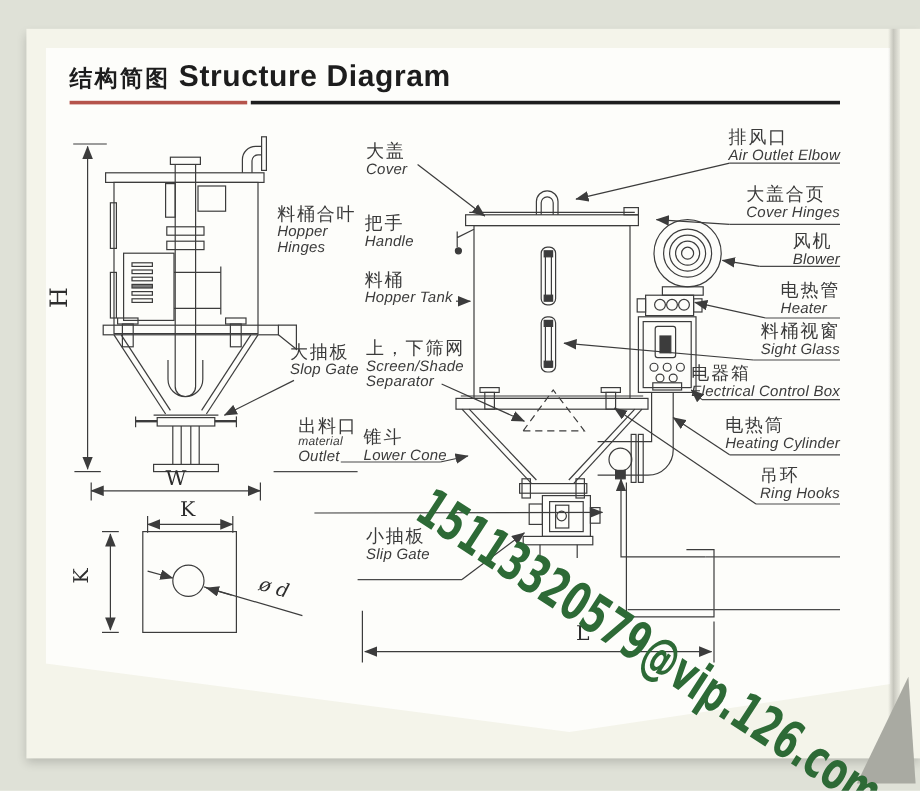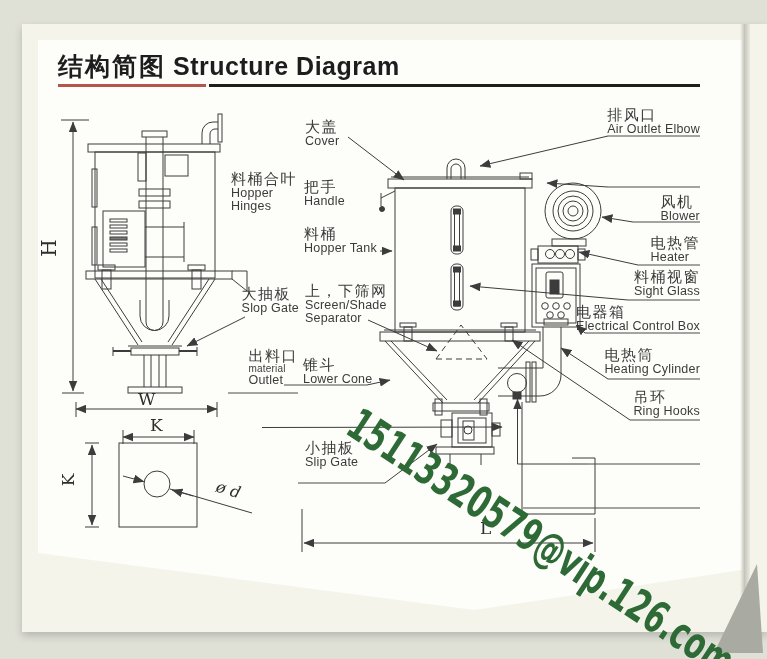--- a/index.html
+++ b/index.html
@@ -4,29 +4,29 @@
 <style>
   html,body{margin:0;padding:0;}
   body{width:767px;height:659px;overflow:hidden;background:#dfe1d7;font-family:"Liberation Sans",sans-serif;}
   #stage{position:relative;width:767px;height:659px;}
   #sheet{position:absolute;left:22px;top:24px;width:745px;height:608px;background:#f4f4ea;box-shadow:0 4px 8px rgba(0,0,0,.18);}
   #paper{position:absolute;left:38px;top:40px;width:704px;height:570px;background:#fdfdfa;
          clip-path:polygon(0 0,100% 0,100% 93%,62% 100%,0 90%);}
   #fold{position:absolute;left:740px;top:24px;width:10px;height:608px;
         background:linear-gradient(90deg,rgba(0,0,0,0) 0%,rgba(60,60,55,.25) 45%,rgba(0,0,0,.04) 100%);}
   #title{position:absolute;left:58px;top:50px;white-space:nowrap;}
-  #title .t-zh{font-weight:bold;font-size:25px;color:#1d1d1d;letter-spacing:2px;}
+  #title .t-zh{font-weight:bold;font-size:19px;color:#1d1d1d;letter-spacing:2px;}
   #title .t-en{font-weight:bold;font-size:25px;color:#1d1d1d;letter-spacing:.5px;margin-left:7px;}
   .ul{position:absolute;height:3px;}
   #ul-red{left:58px;top:84px;width:148px;background:#b5544b;}
   #ul-black{left:209px;top:84px;width:491px;background:#1e1e1e;}
   svg{position:absolute;left:0;top:0;}
   .lbl{position:absolute;color:#3b3b3b;line-height:1.05;}
   .lbl .zh{display:block;font-size:15px;letter-spacing:1.5px;}
-  .lbl .en{display:block;font-size:12.5px;letter-spacing:.2px;}
+  .lbl .en{display:block;font-size:12.5px;letter-spacing:.2px;font-style:italic;}
   .ra{}
   .dim{position:absolute;font-family:"DejaVu Serif",serif;font-size:17px;color:#2d2d2d;}
   .rot{transform:rotate(-90deg);transform-origin:center;}
   #wm{position:absolute;left:366px;top:398px;font-family:"DejaVu Sans",sans-serif;font-weight:bold;
       font-size:44px;color:#2d6a36;white-space:nowrap;transform:rotate(33deg) scaleX(.66);
       transform-origin:0 0;z-index:5;}
 </style>
 </head>
 <body>
 
@@ -286,20 +286,24 @@
   </div>
   <div class="lbl" style="left:305px;top:400px;margin-top:40px;">
     <span class="zh">小抽板</span>
     <span class="en">Slip Gate</span>
   </div>
 
   <div class="lbl ra" style="right:67px;top:107px;">
     <span class="zh">排风口</span>
     <span class="en">Air Outlet Elbow</span>
   </div>
+  <div class="lbl ra" style="right:67px;top:155px;">
+    <span class="zh">大盖合页</span>
+    <span class="en">Cover Hinges</span>
+  </div>
   <div class="lbl ra" style="right:67px;top:194px;">
     <span class="zh">风机</span>
     <span class="en">Blower</span>
   </div>
   <div class="lbl ra" style="right:67px;top:235px;">
     <span class="zh">电热管</span>
     <span class="en">Heater</span>
   </div>
   <div class="lbl ra" style="right:67px;top:269px;">
     <span class="zh">料桶视窗</span>

